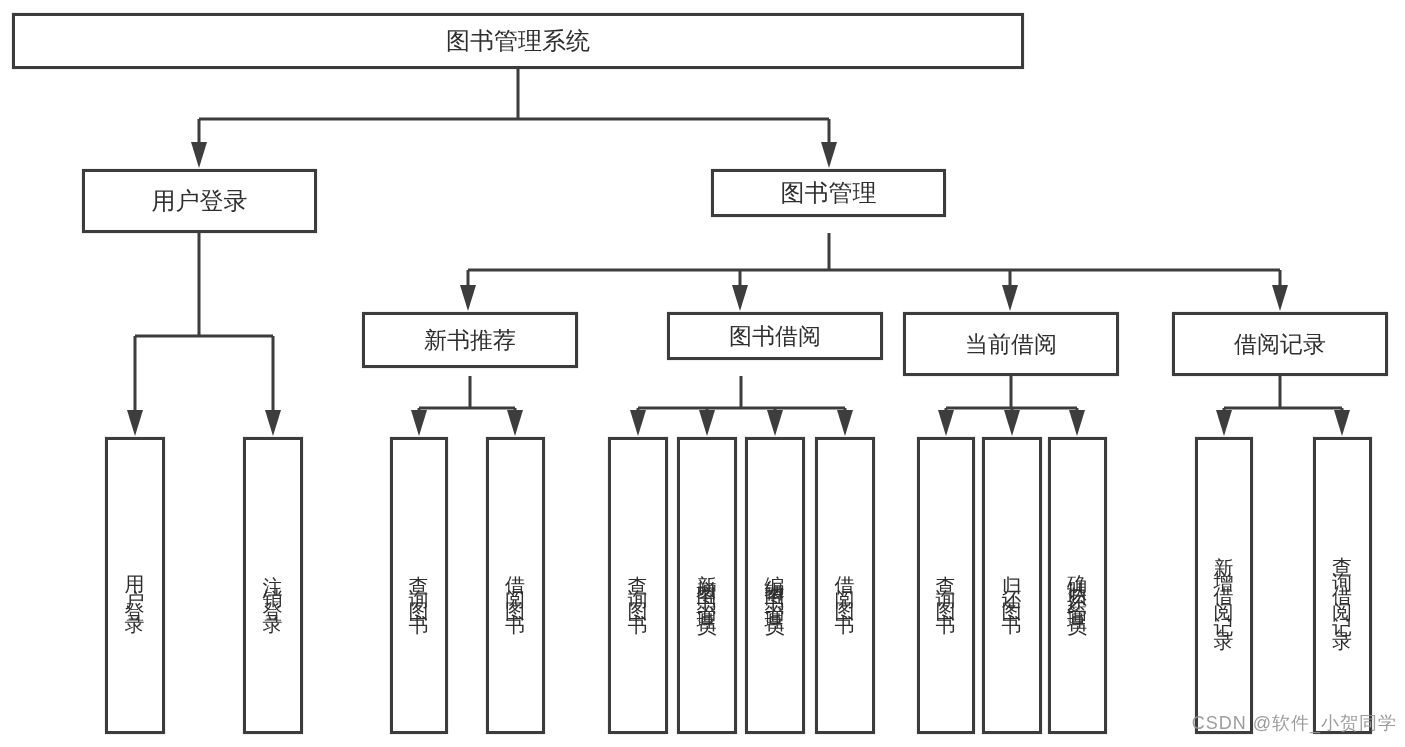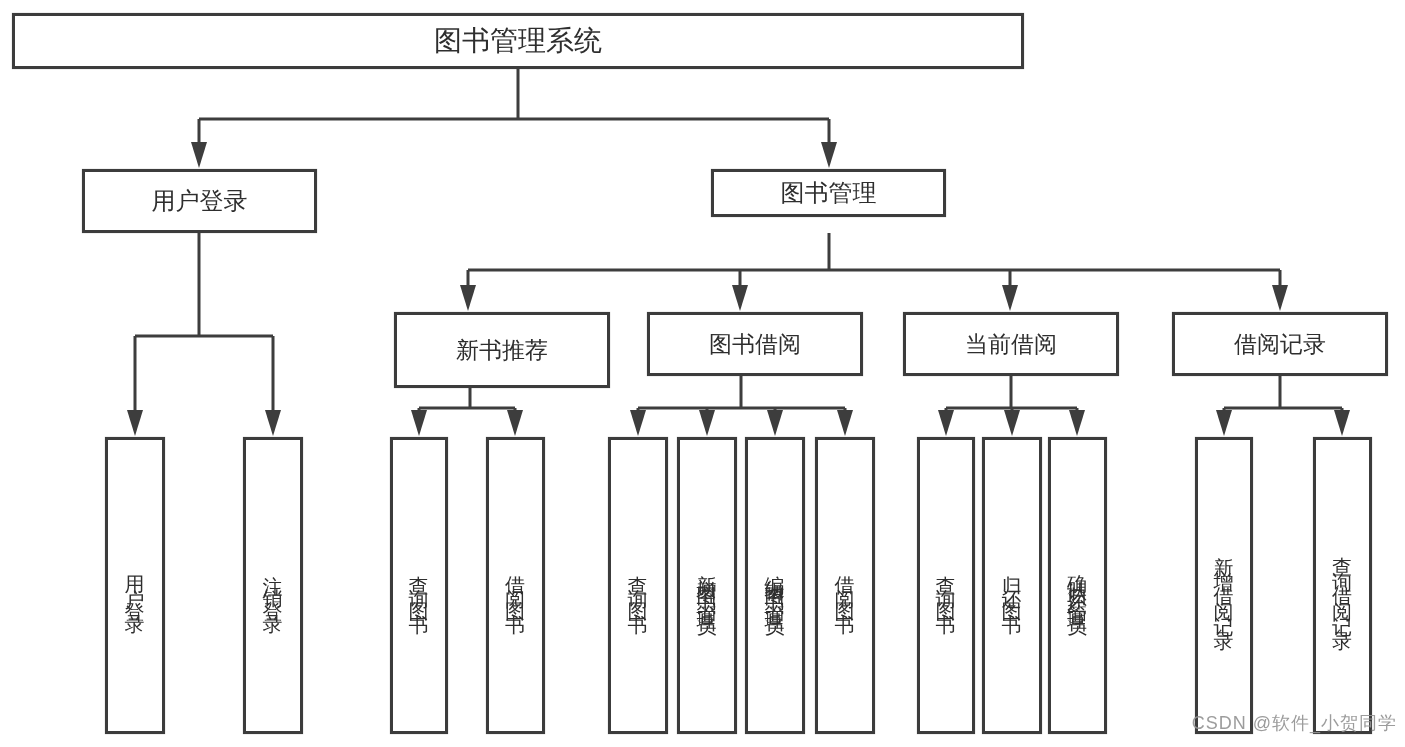--- a/index.html
+++ b/index.html
@@ -20,21 +20,21 @@
     border: 3px solid #3c3c3c;
     background: #ffffff;
     color: #2e2e2e;
     display: flex;
     align-items: center;
     justify-content: center;
     text-align: center;
     z-index: 2;
     box-shadow: 0 0 1px rgba(60,60,60,0.45);
   }
-  .h1 { font-size: 28px; }
+  .h1 { font-size: 24px; }
   .h2 { font-size: 24px; }
   .h3 { font-size: 23px; }
   .vert {
     writing-mode: vertical-rl;
     font-size: 20px;
     line-height: 1;
   }
   .sp13 { letter-spacing: 13px; }
   .sp15 { letter-spacing: 15px; }
   .sp6  { letter-spacing: 6px; }
@@ -102,22 +102,22 @@
       <path class="arrow" d="M1216 410 h16 L1224 436 Z"></path>
       <path class="arrow" d="M1334 410 h16 L1342 436 Z"></path>
     </g>
   </svg>
 
   <div class="node h1" style="left:12px; top:13px; width:1012px; height:56px;">图书管理系统</div>
 
   <div class="node h2" style="left:82px; top:169px; width:235px; height:64px;">用户登录</div>
   <div class="node h2" style="left:711px; top:169px; width:235px; height:48px;">图书管理</div>
 
-  <div class="node h3" style="left:362px; top:312px; width:216px; height:76px;margin-left:32px;">新书推荐</div>
-  <div class="node h3" style="left:647px; top:312px; width:216px; height:64px;">图书借阅</div>
+  <div class="node h3" style="left:362px; top:312px; width:216px; height:56px;">新书推荐</div>
+  <div class="node h3" style="left:667px; top:312px; width:216px; height:48px;">图书借阅</div>
   <div class="node h3" style="left:1172px; top:312px; width:216px; height:64px;">借阅记录</div>
   <div class="node h3" style="left:903px; top:312px; width:216px; height:64px;">当前借阅</div>
 
   <div class="node vert sp13" style="left:105px; top:437px; width:60px; height:297px;">用户登录</div>
   <div class="node vert sp13" style="left:243px; top:437px; width:60px; height:297px;">注销登录</div>
 
   <div class="node vert sp13" style="left:390px; top:437px; width:58px; height:297px;">查询图书</div>
   <div class="node vert sp13" style="left:486px; top:437px; width:59px; height:297px;">借阅图书</div>
 
   <div class="node vert sp13" style="left:608px; top:437px; width:60px; height:297px;">查询图书</div>

